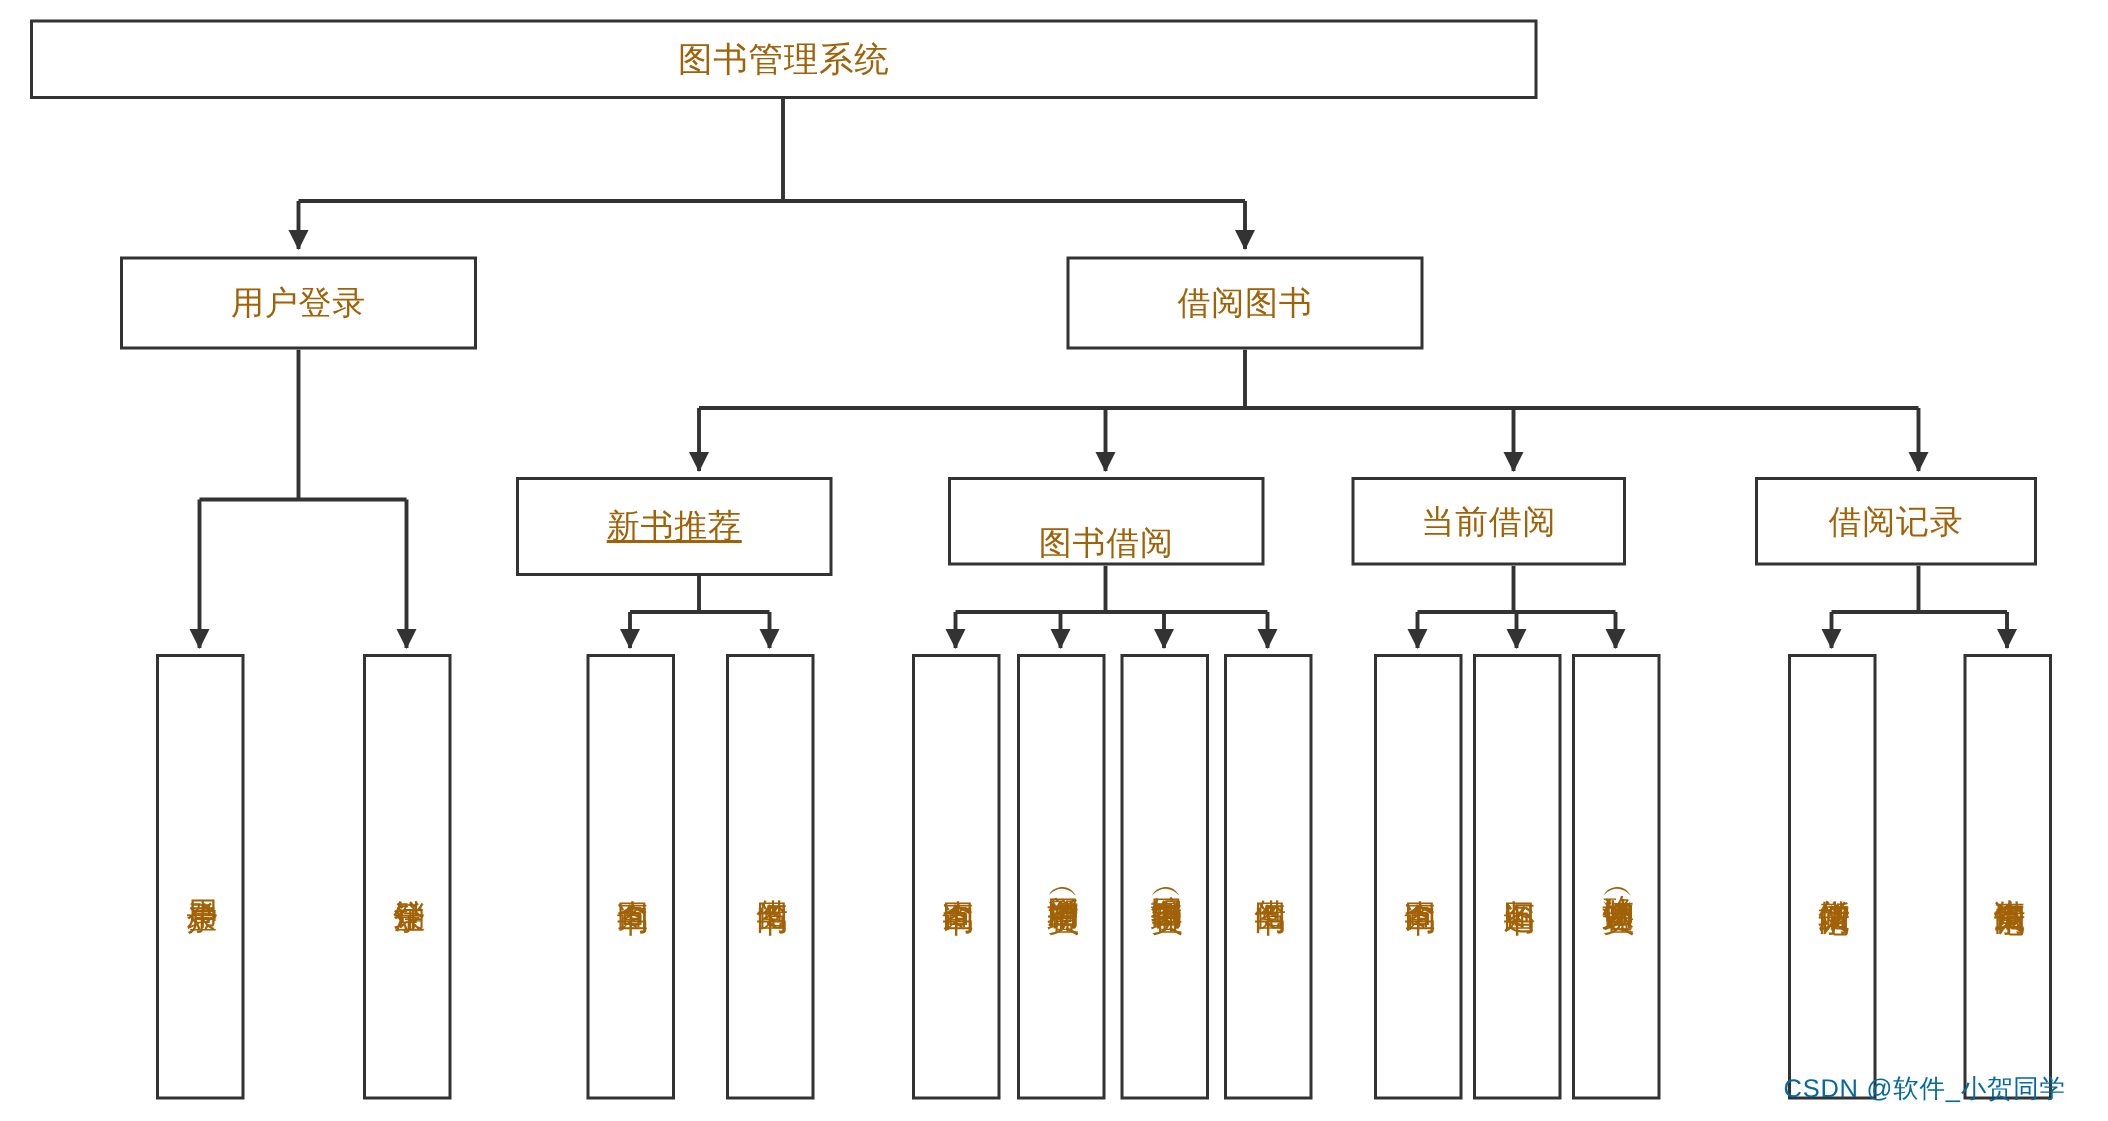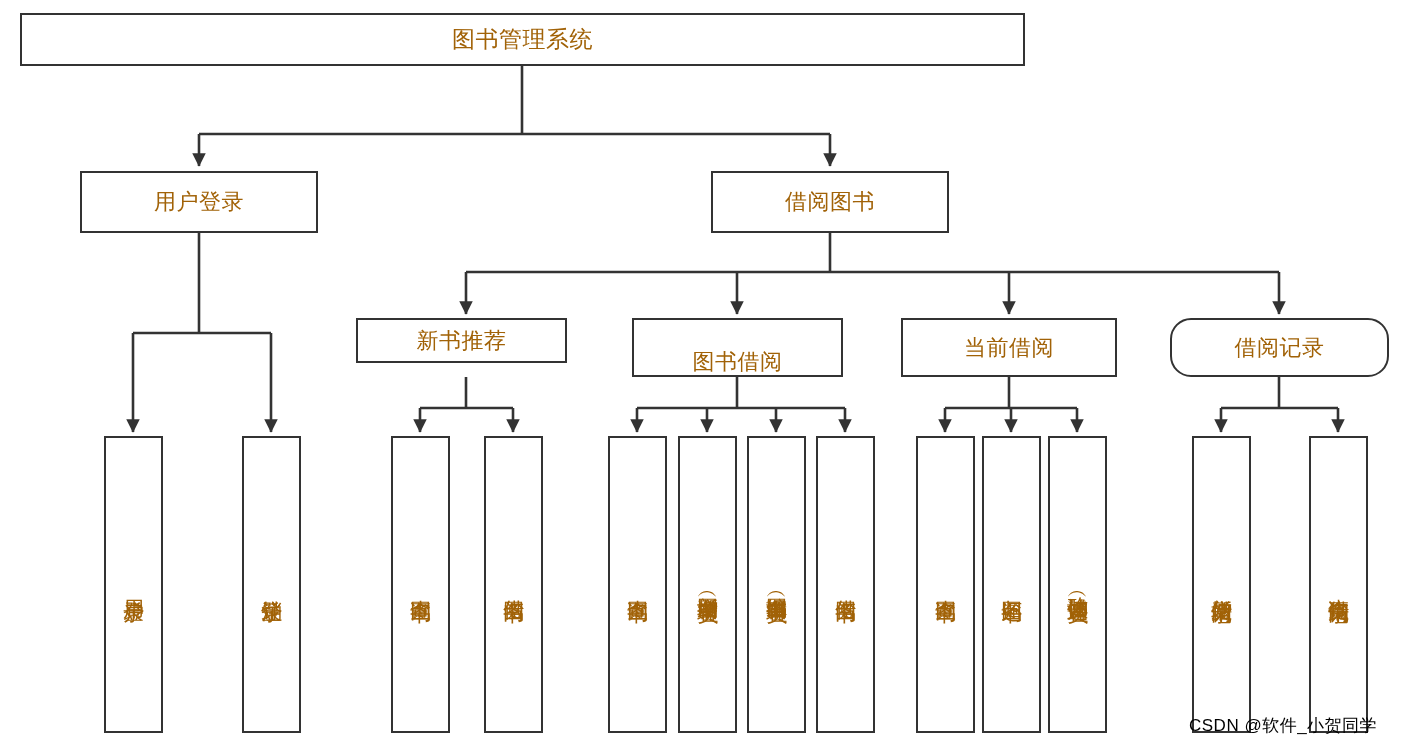--- a/index.html
+++ b/index.html
@@ -54,21 +54,21 @@
     writing-mode: vertical-rl;
     text-orientation: upright;
     font-size: 21px;
     line-height: 1.08;
     letter-spacing: 1px;
     max-height: 100%;
   }
   .node.root .lbl { font-size: 23px; }
   .watermark {
     position: absolute;
-    color: #000000;
+    color: #0369a1;
     font-size: 17px;
     white-space: nowrap;
     letter-spacing: 0.5px;
   }
 </style>
 </head>
 <body>
 
 <div id="canvas">
 
@@ -127,33 +127,33 @@
   </div>
 
   <div class="node horiz" style="left:80px; top:171px; width:238px; height:62px;">
     <span class="lbl">用户登录</span>
   </div>
 
   <div class="node horiz" style="left:711px; top:171px; width:238px; height:62px;">
     <span class="lbl">借阅图书</span>
   </div>
 
-  <div class="node horiz" style="left:356px; top:318px; width:211px; height:45px;">
+  <div class="node horiz" style="left:344px; top:318px; width:211px; height:66px;text-decoration:underline;">
     <span class="lbl">新书推荐</span>
   </div>
 
   <div class="node horiz" style="left:632px; top:318px; width:211px; height:59px;align-items:flex-end;">
     <span class="lbl">图书借阅</span>
   </div>
 
-  <div class="node horiz" style="left:901px; top:318px; width:216px; height:59px;">
+  <div class="node horiz" style="left:901px; top:318px; width:183px; height:59px;">
     <span class="lbl">当前借阅</span>
   </div>
 
-  <div class="node horiz" style="left:1170px; top:318px; width:219px; height:59px;border-radius:21px;">
+  <div class="node horiz" style="left:1170px; top:318px; width:188px; height:59px;">
     <span class="lbl">借阅记录</span>
   </div>
 
   <div class="node vert" style="left:104px; top:436px; width:59px; height:297px;">
     <span class="lbl">用户登录</span>
   </div>
 
   <div class="node vert" style="left:242px; top:436px; width:59px; height:297px;">
     <span class="lbl">注销登录</span>
   </div>

